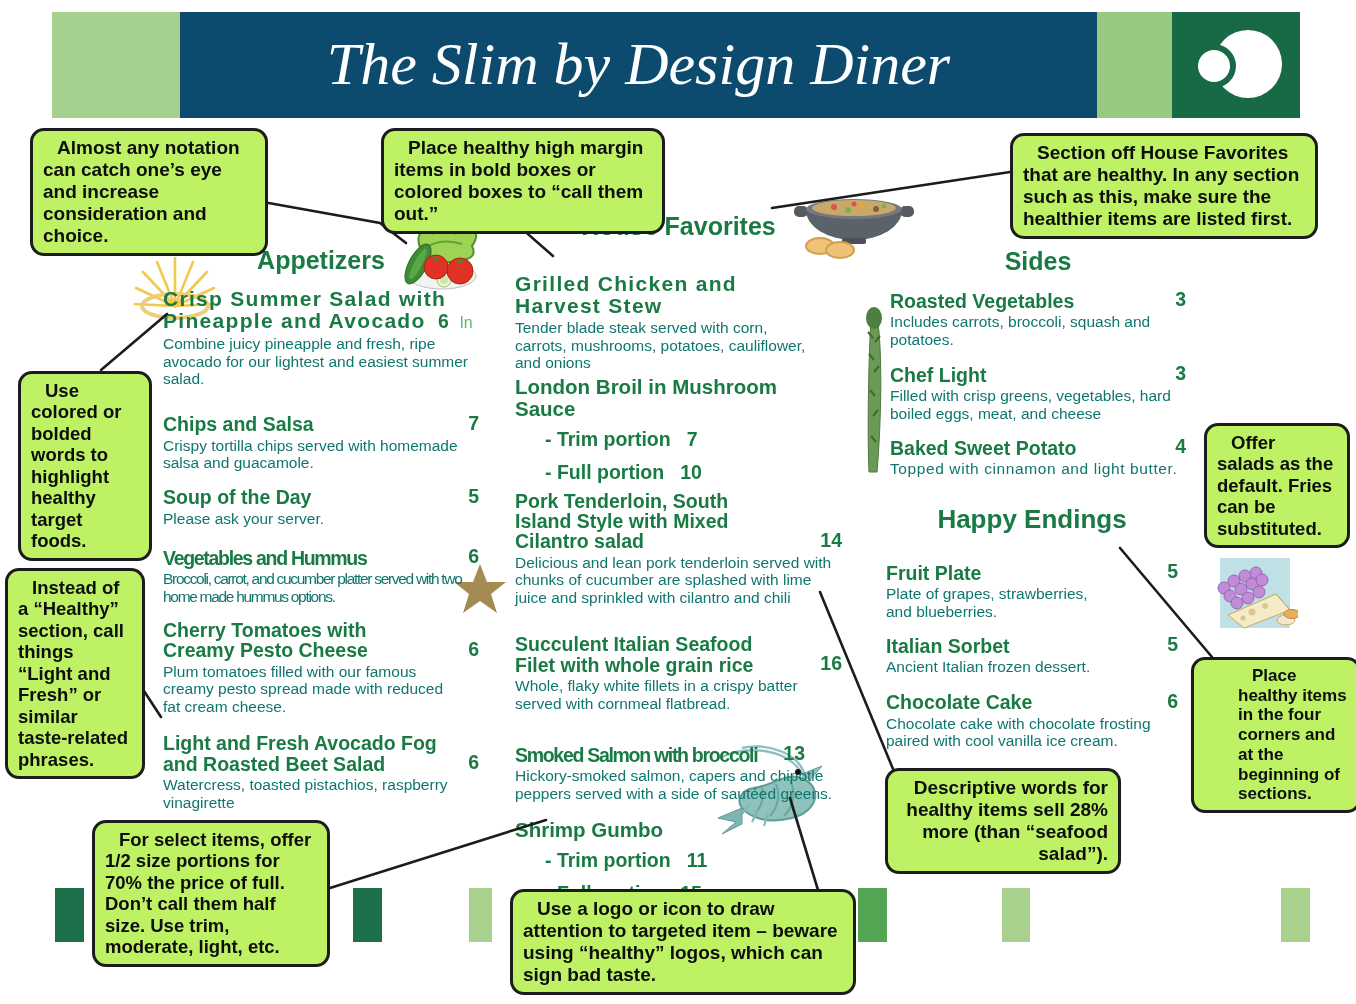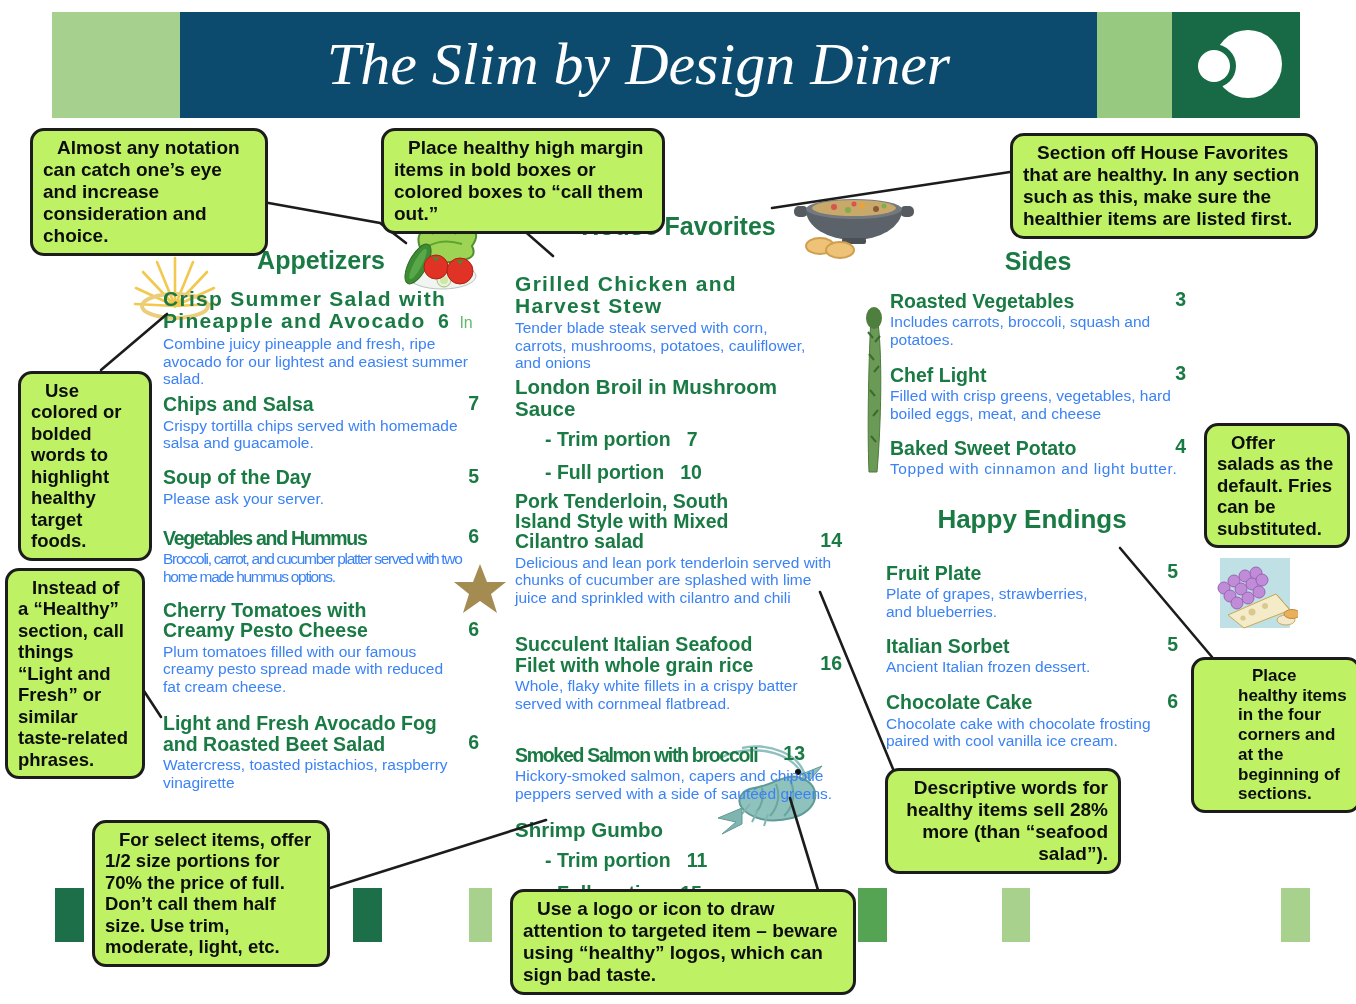--- a/index.html
+++ b/index.html
@@ -33,21 +33,21 @@
   
   .col{position:absolute;z-index:2;}
   #col-app{left:163px;top:246px;width:316px;}
   #col-house{left:515px;top:212px;width:327px;}
   #col-sides{left:890px;top:247px;width:296px;}
   #col-happy{left:886px;top:504px;width:292px;}
   .sec-h{font-size:25px;font-weight:bold;color:#1a7a44;text-align:center;margin:0;}
   .row{display:flex;justify-content:space-between;align-items:flex-end;}
   .iname{font-weight:bold;color:#1a7a44;font-size:19.5px;line-height:1.05;}
   .price{font-weight:bold;color:#1a7a44;font-size:19.5px;margin-left:8px;white-space:nowrap;}
-  .idesc{color:#3b82f6;font-size:15.5px;line-height:1.13;margin-top:2px;}
+  .idesc{color:#0f766e;font-size:15.5px;line-height:1.13;margin-top:2px;}
   .big .iname{font-size:21px;letter-spacing:1.3px;line-height:1.03;}
   .cond{letter-spacing:-1.3px;}
   .suffix{color:#63b96b;font-size:16px;font-weight:normal;margin-left:6px;}
   .opt{font-weight:bold;color:#1a7a44;font-size:19.5px;margin:8px 0 0 30px;}
   .opt .oprice{margin-left:16px;}
 
   
   .art{position:absolute;z-index:1;}
   #connectors{position:absolute;left:0;top:0;z-index:4;pointer-events:none;}
   .swatch{position:absolute;top:888px;height:54px;z-index:1;}
@@ -208,21 +208,21 @@
     </div>
 
   <div class="col" id="col-app">
     <h2 class="sec-h">Appetizers</h2>
     <div class="item big" style="margin-top:13px">
       <div><span class="iname">Crisp Summer Salad with Pineapple and Avocado</span>
         <span class="price">6</span>
         <span class="suffix">In</span></div>
       <div class="idesc">Combine juicy pineapple and fresh, ripe avocado for our lightest and easiest summer salad.</div>
     </div>
-    <div class="item" style="margin-top:4px">
+    <div class="item" style="margin-top:24px">
       <div class="row">
           <span class="iname">Chips and Salsa</span>
         <span class="price">7</span>
         </div>
       <div class="idesc">Crispy tortilla chips served with homemade salsa and guacamole.</div>
     </div>
     <div class="item" style="margin-top:13px">
       <div class="row">
           <span class="iname">Soup of the Day</span>
         <span class="price">5</span>

